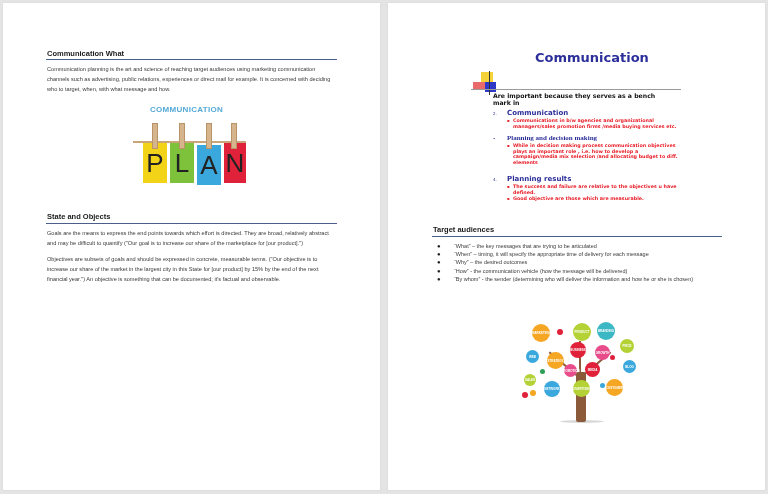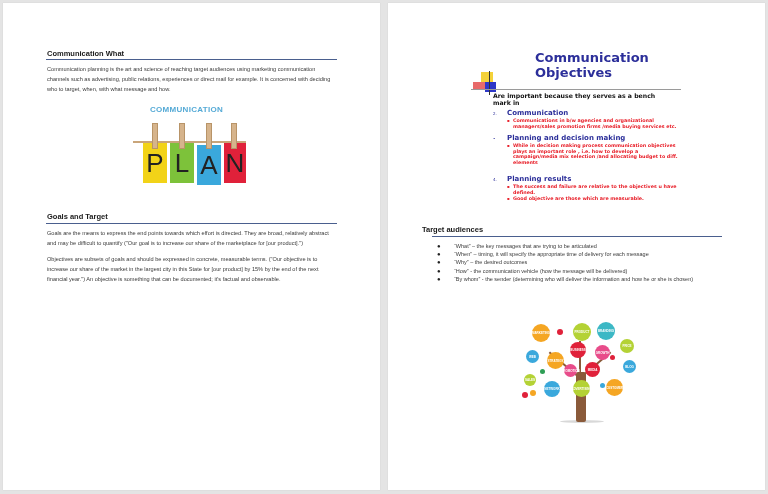--- a/index.html
+++ b/index.html
@@ -57,58 +57,57 @@
   <div class="card" style="left:15px; background:#f2d318;">P</div>
   <div class="card" style="left:42px; background:#7dc23a;">L</div>
   <div class="card" style="left:69px; background:#3aa8dc; top:42px;">A</div>
   <div class="card" style="left:96px; background:#e0213a; top:40px; width:22px;">N</div>
   <div class="peg" style="left:24px;"></div>
   <div class="peg" style="left:51px;"></div>
   <div class="peg" style="left:78px;"></div>
   <div class="peg" style="left:103px;"></div>
 </div>
 
-<div class="heading" style="left:47px; top:212px;">Goals and Target</div>
+<div class="heading" style="left:47px; top:212px;">State and Objects</div>
 <div class="rule" style="left:46px; top:223px; width:291px;"></div>
 <div class="para" style="left:47px; top:228px; width:292px;">
   <p>Goals are the means to express the end points towards which effort is directed. They are broad, relatively abstract and may be difficult to quantify ("Our goal is to increase our share of the marketplace for [our product].")</p>
   <p>Objectives are subsets of goals and should be expressed in concrete, measurable terms. ("Our objective is to increase our share of the market in the largest city in this State for [our product] by 15% by the end of the next financial year.") An objective is something that can be documented; it's factual and observable.</p>
 </div>
 
 <div class="slide">
   <div class="sq" style="left:18px; top:27px; width:12px; height:12px; background:#f4d23a;"></div>
   <div class="sq" style="left:10px; top:37px; width:12px; height:8px; background:#e86a6a;"></div>
   <div class="sq" style="left:22px; top:37px; width:11px; height:10px; background:#2d37c8;"></div>
   <div class="sq" style="left:26px; top:26px; width:1px; height:24px; background:#333;"></div>
   <div class="slide-rule"></div>
   <div class="slide-title">
     <div>Communication</div>
-    <div>Objectives</div>
   </div>
   <div class="slide-lead">Are important because they serves as a bench mark in</div>
 
   <div class="slide-item" style="top:65px;">
     <span class="slide-num" style="top:1px;">2.</span>
     <span class="slide-head" style="top:-1px;">Communication</span>
     <div class="slide-sub" style="top:8px;"><span class="slide-sub-dot">▪</span><span>Communications in b/w agencies and organizational managers/sales promotion firms /media buying services etc.</span></div>
   </div>
   <div class="slide-item" style="top:90px;">
     <span class="slide-num" style="top:1px;">•</span>
-    <span class="slide-head" style="top:-1px;">Planning and decision making</span>
+    <span class="slide-head" style="top:-1px;font-family:Liberation Serif, serif;">Planning and decision making</span>
     <div class="slide-sub" style="top:8px;"><span class="slide-sub-dot">▪</span><span>While in decision making process communication objectives plays an important role , i.e. how to develop a campaign/media mix selection /and allocating budget to diff. elements</span></div>
   </div>
   <div class="slide-item" style="top:131px;">
     <span class="slide-num" style="top:1px;">4.</span>
     <span class="slide-head" style="top:-1px;">Planning results</span>
     <div class="slide-sub" style="top:8px;"><span class="slide-sub-dot">▪</span><span>The success and failure are relative to the objectives u have defined.</span></div>
     <div class="slide-sub" style="top:20px;"><span class="slide-sub-dot">▪</span><span>Good objective are those which are measurable.</span></div>
   </div>
 </div>
 
-<div class="heading" style="left:422px; top:225px;">Target audiences</div>
+<div class="heading" style="left:433px; top:225px;">Target audiences</div>
 <div class="rule" style="left:432px; top:236px; width:290px;"></div>
 <ul class="blist">
   <li><span class="dot">●</span><span>“What” – the key messages that are trying to be articulated</span></li>
   <li><span class="dot">●</span><span>“When” – timing, it will specify the appropriate time of delivery for each message</span></li>
   <li><span class="dot">●</span><span>“Why” – the desired outcomes</span></li>
   <li><span class="dot">●</span><span>“How” - the communication vehicle (how the message will be delivered)</span></li>
   <li><span class="dot">●</span><span>“By whom” - the sender (determining who will deliver the information and how he or she is chosen)</span></li>
 </ul>
 
 <div class="tree">

